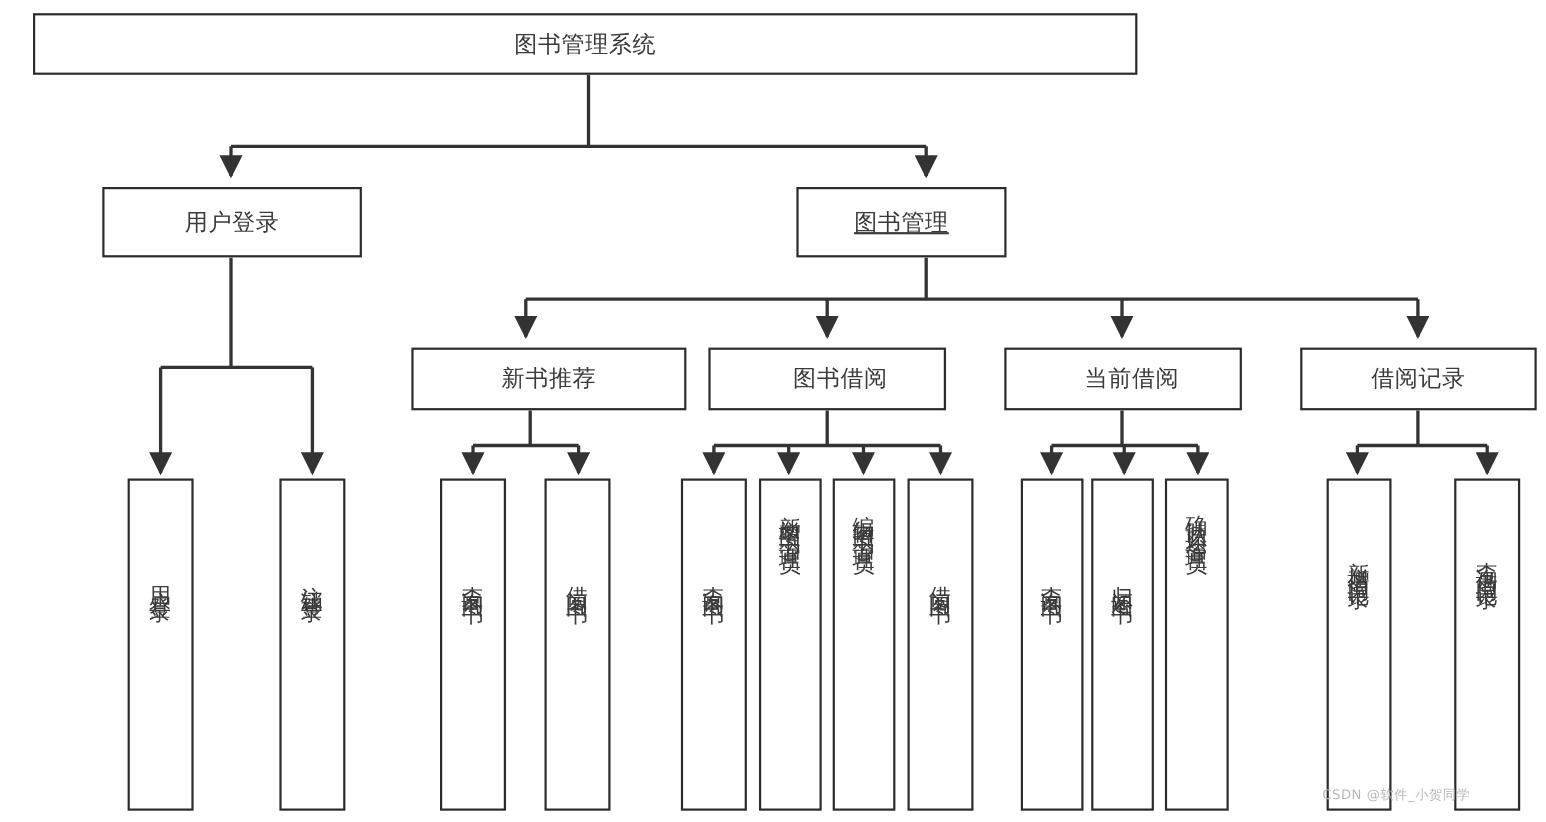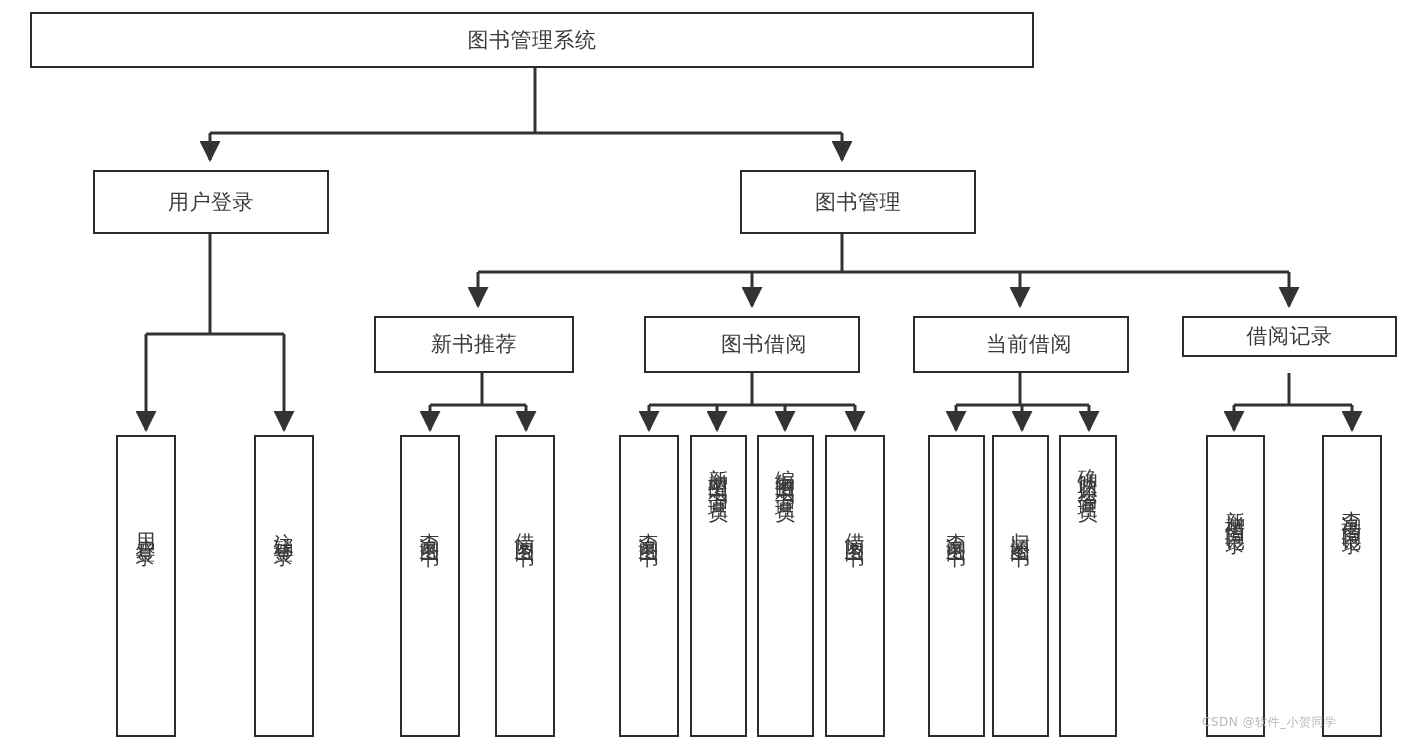--- a/index.html
+++ b/index.html
@@ -139,34 +139,34 @@
     </g>
   </svg>
 
   <div class="node root" style="left:18px; top:12px; width:1004px; height:56px;">
     <span class="label">图书管理系统</span>
   </div>
 
   <div class="node" style="left:81px; top:170px; width:236px; height:64px;">
     <span class="label">用户登录</span>
   </div>
-  <div class="node" style="left:728px; top:170px; width:236px; height:64px;">
+  <div class="node" style="left:712px; top:170px; width:191px; height:64px;text-decoration:underline;">
     <span class="label">图书管理</span>
   </div>
 
-  <div class="node" style="left:362px; top:316px; width:200px; height:57px;">
+  <div class="node" style="left:362px; top:316px; width:250px; height:57px;">
     <span class="label">新书推荐</span>
   </div>
   <div class="node" style="left:632px; top:316px; width:216px; height:57px;padding-left:24px;">
     <span class="label">图书借阅</span>
   </div>
   <div class="node" style="left:901px; top:316px; width:216px; height:57px;padding-left:16px;">
     <span class="label">当前借阅</span>
   </div>
-  <div class="node" style="left:1170px; top:316px; width:215px; height:41px;">
+  <div class="node" style="left:1170px; top:316px; width:215px; height:57px;">
     <span class="label">借阅记录</span>
   </div>
 
   <div class="node vert short" style="left:104px; top:435px; width:60px; height:302px;">
     <span class="label">用户登录</span>
   </div>
   <div class="node vert short" style="left:242px; top:435px; width:60px; height:302px;">
     <span class="label">注销登录</span>
   </div>
 

